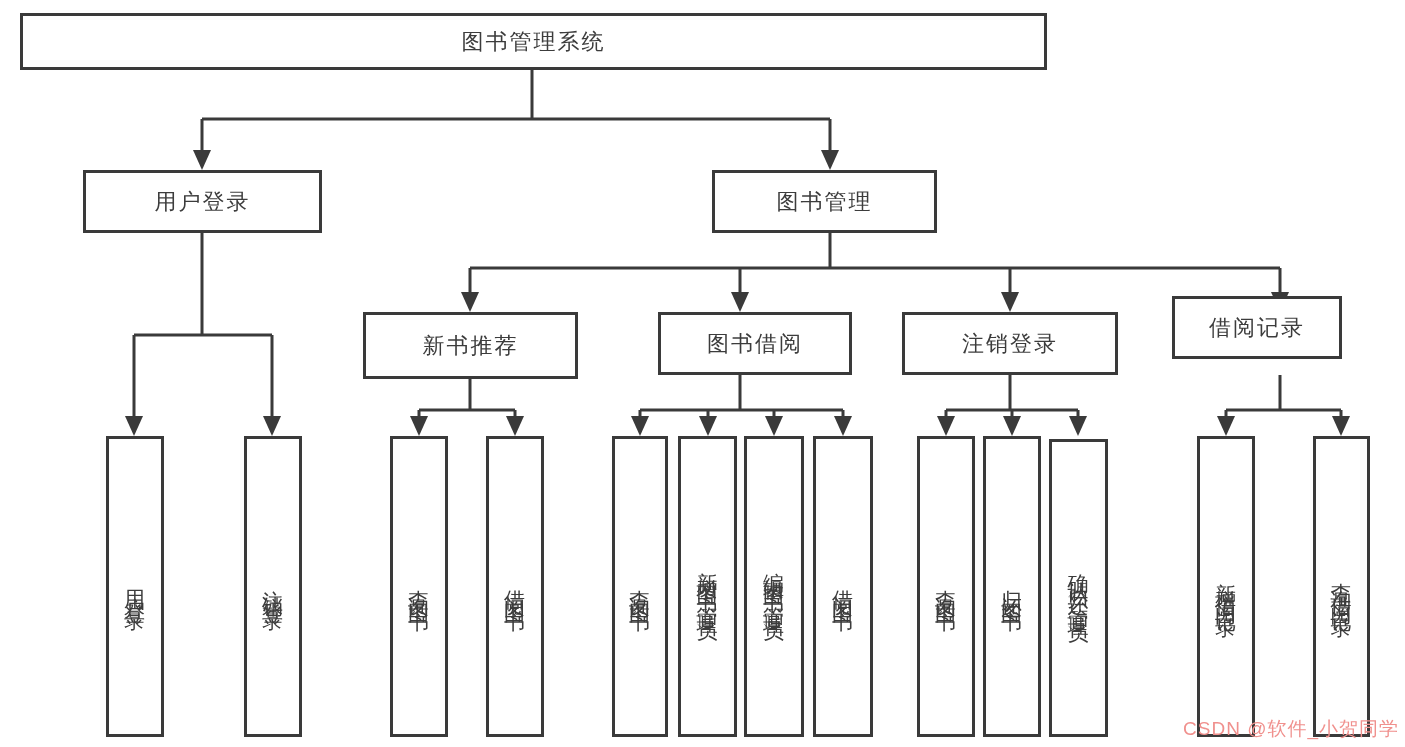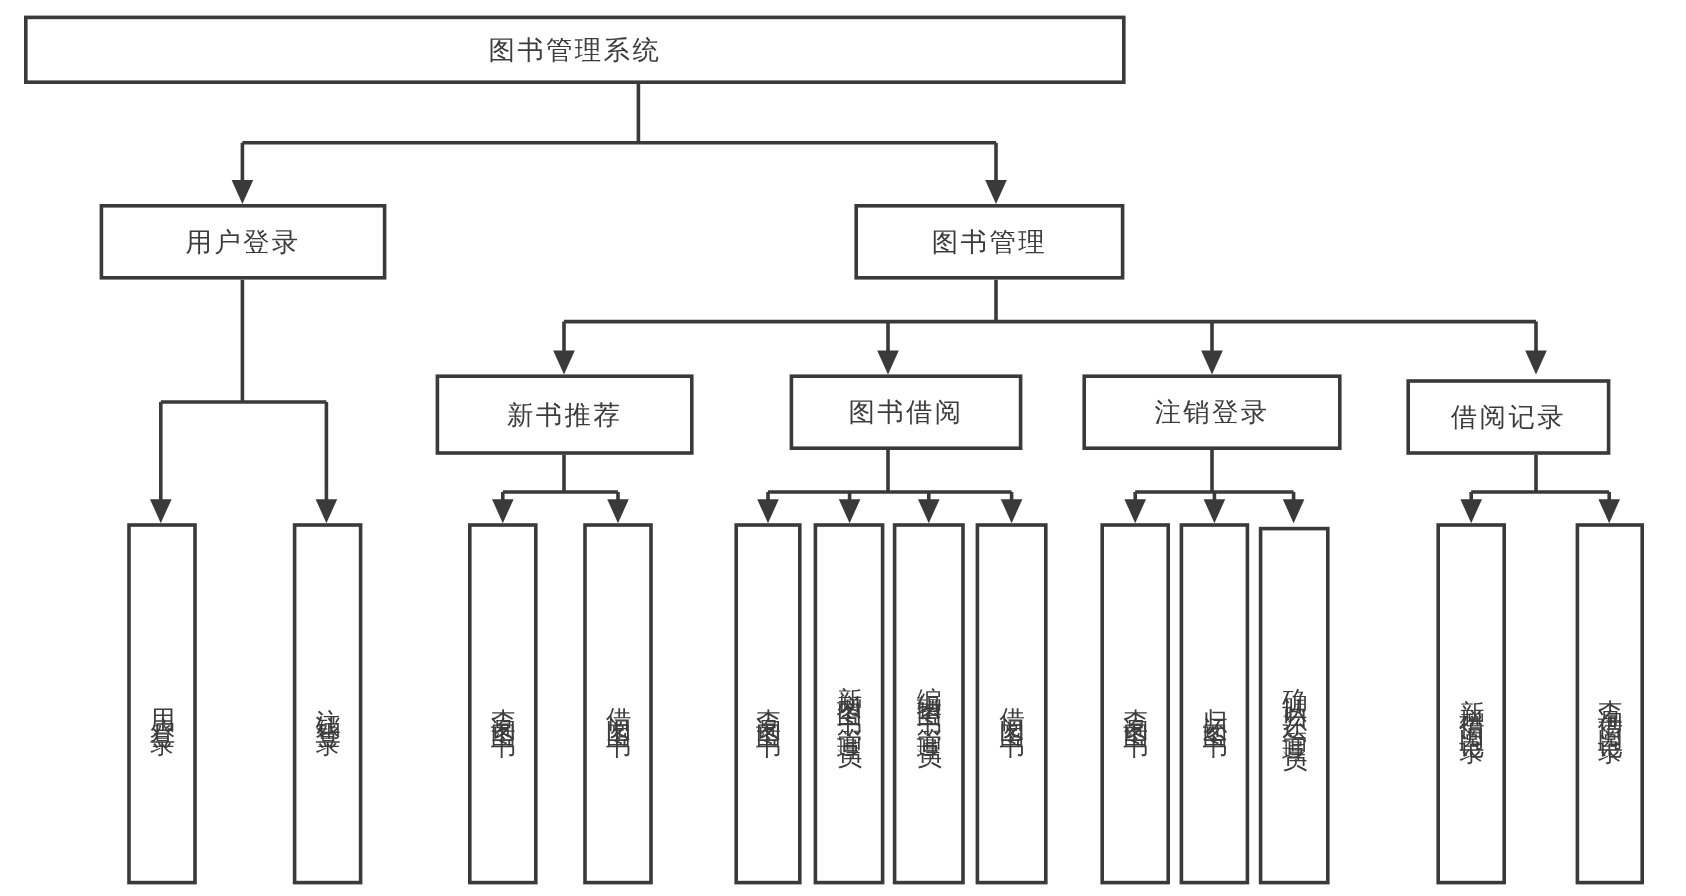--- a/index.html
+++ b/index.html
@@ -75,41 +75,42 @@
       <polygon points="774,436 765,416 783,416"></polygon>
       <polygon points="843,436 834,416 852,416"></polygon>
       <polygon points="946,436 937,416 955,416"></polygon>
       <polygon points="1012,436 1003,416 1021,416"></polygon>
       <polygon points="1078,436 1069,416 1087,416"></polygon>
       <polygon points="1226,436 1217,416 1235,416"></polygon>
       <polygon points="1341,436 1332,416 1350,416"></polygon>
     </g>
   </svg>
 
-  <div class="node h" style="left:20px;top:13px;width:918px;height:57px">图书管理系统</div>
+  <div class="node h" style="left:20px;top:13px;width:1027px;height:57px">图书管理系统</div>
 
   <div class="node h" style="left:83px;top:170px;width:239px;height:63px">用户登录</div>
   <div class="node h" style="left:712px;top:170px;width:225px;height:63px">图书管理</div>
 
   <div class="node h" style="left:363px;top:312px;width:215px;height:67px">新书推荐</div>
   <div class="node h" style="left:658px;top:312px;width:194px;height:63px">图书借阅</div>
   <div class="node h" style="left:902px;top:312px;width:216px;height:63px">注销登录</div>
-  <div class="node h" style="left:1172px;top:316px;width:170px;height:63px">借阅记录</div>
+  <div class="node h" style="left:1172px;top:296px;width:170px;height:63px">借阅记录</div>
 
   <div class="node v" style="left:106px;top:436px;width:58px;height:301px">用户登录</div>
   <div class="node v" style="left:244px;top:436px;width:58px;height:301px">注销登录</div>
 
   <div class="node v" style="left:390px;top:436px;width:58px;height:301px">查询图书</div>
   <div class="node v" style="left:486px;top:436px;width:58px;height:301px">借阅图书</div>
 
   <div class="node v" style="left:612px;top:436px;width:56px;height:301px">查询图书</div>
   <div class="node v" style="left:678px;top:436px;width:59px;height:301px">新增图书（管理员）</div>
   <div class="node v" style="left:744px;top:436px;width:60px;height:301px">编辑图书（管理员）</div>
   <div class="node v" style="left:813px;top:436px;width:60px;height:301px">借阅图书</div>
 
   <div class="node v" style="left:917px;top:436px;width:58px;height:301px">查询图书</div>
   <div class="node v" style="left:983px;top:436px;width:58px;height:301px">归还图书</div>
   <div class="node v" style="left:1049px;top:439px;width:59px;height:298px">确认归还（管理员）</div>
 
   <div class="node v" style="left:1197px;top:436px;width:58px;height:301px">新增借阅记录</div>
   <div class="node v" style="left:1313px;top:436px;width:57px;height:301px">查询借阅记录</div>
 
+  <div class="watermark">CSDN @软件_小贺同学</div>
 </div>
 
 </body></html>

